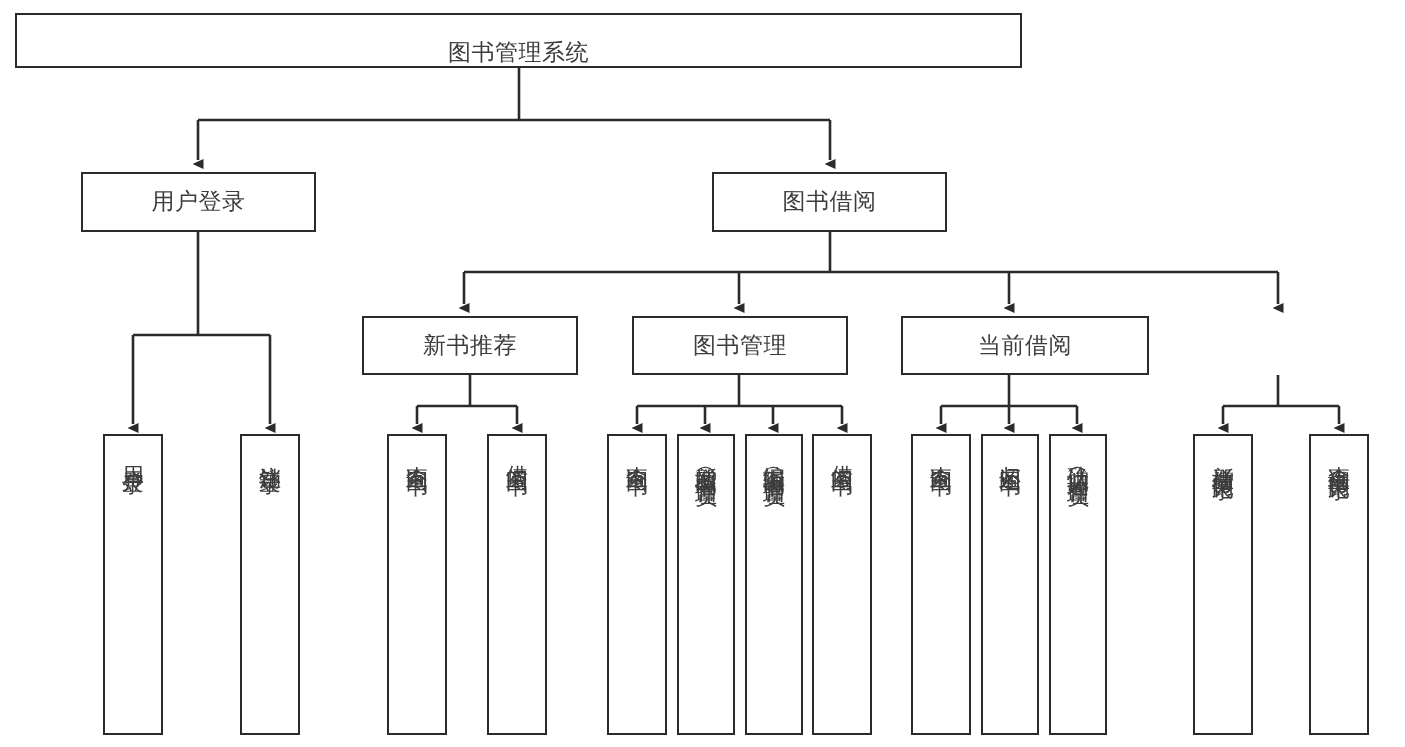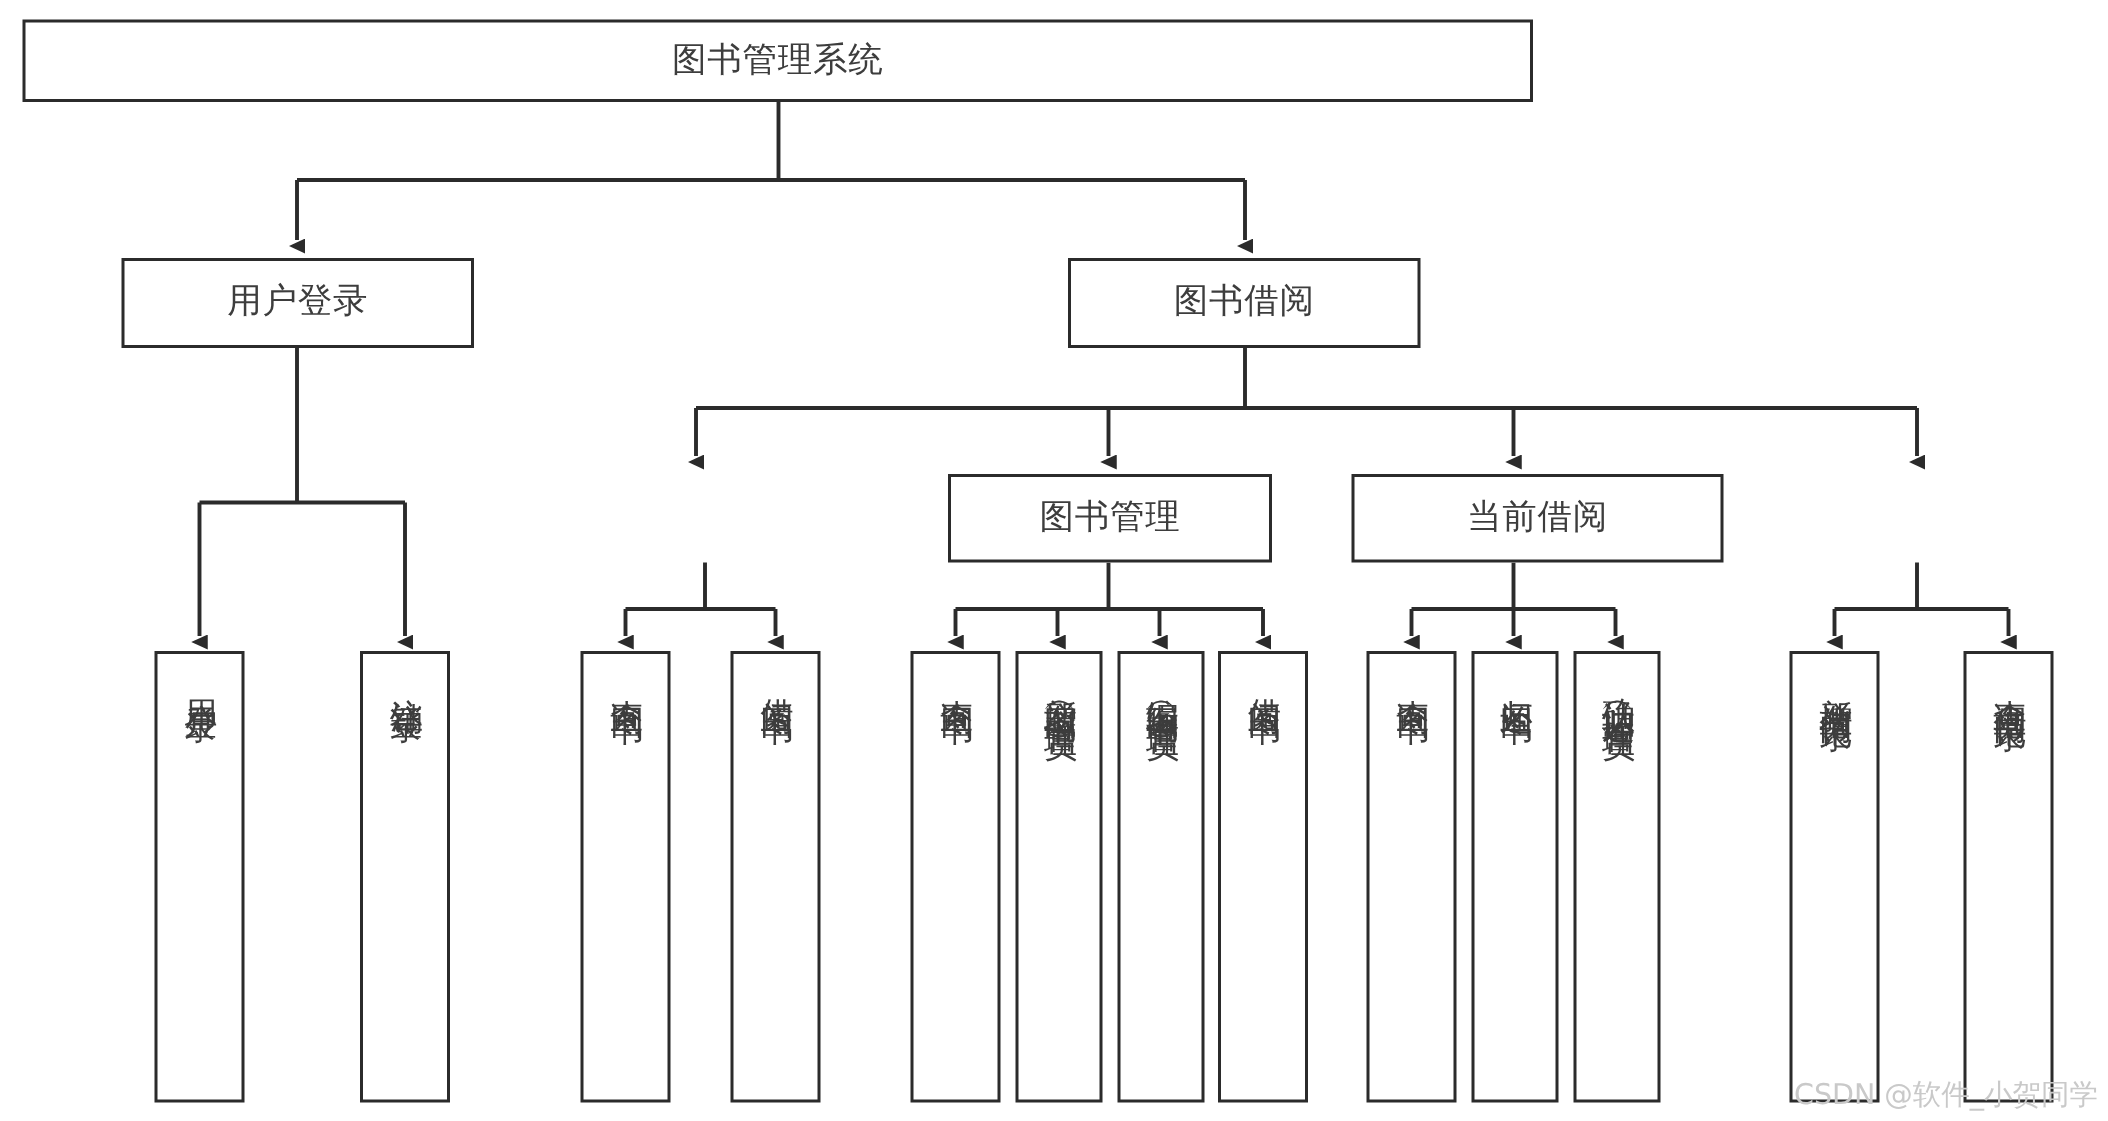--- a/index.html
+++ b/index.html
@@ -120,31 +120,34 @@
       <path d="M 1009 406 L 1009 424" marker-end="url(#arrowhead)"></path>
       <path d="M 1077 406 L 1077 424" marker-end="url(#arrowhead)"></path>
 
       <path d="M 1278 375 L 1278 406"></path>
       <path d="M 1223 406 L 1339 406"></path>
       <path d="M 1223 406 L 1223 424" marker-end="url(#arrowhead)"></path>
       <path d="M 1339 406 L 1339 424" marker-end="url(#arrowhead)"></path>
     </g>
   </svg>
 
-  <div class="node root horiz" style="left:15px; top:13px; width:1007px; height:55px;">
+  <div class="node root horiz" style="left:15px; top:13px; width:1007px; height:55px;align-items:flex-end;">
     <span class="node-label">图书管理系统</span>
   </div>
 
   <div class="node horiz" style="left:81px; top:172px; width:235px; height:60px;">
     <span class="node-label">用户登录</span>
   </div>
   <div class="node horiz" style="left:712px; top:172px; width:235px; height:60px;">
     <span class="node-label">图书借阅</span>
   </div>
 
+  <div class="node horiz" style="left:362px; top:316px; width:216px; height:59px;">
+    <span class="node-label">新书推荐</span>
+  </div>
   <div class="node horiz" style="left:632px; top:316px; width:216px; height:59px;">
     <span class="node-label">图书管理</span>
   </div>
   <div class="node horiz" style="left:901px; top:316px; width:248px; height:59px;">
     <span class="node-label">当前借阅</span>
   </div>
 
   <div class="node vert" style="left:103px; top:434px; width:60px; height:301px;">
     <span class="node-label">用户登录</span>
   </div>
@@ -182,15 +185,14 @@
     <span class="node-label">确认归还（管理员）</span>
   </div>
 
   <div class="node vert" style="left:1193px; top:434px; width:60px; height:301px;">
     <span class="node-label">新增借阅记录</span>
   </div>
   <div class="node vert" style="left:1309px; top:434px; width:60px; height:301px;">
     <span class="node-label">查询借阅记录</span>
   </div>
 
-  <div class="watermark" style="left:1196px; top:717px;">CSDN @软件_小贺同学</div>
 
 </div>
 
 </body></html>

